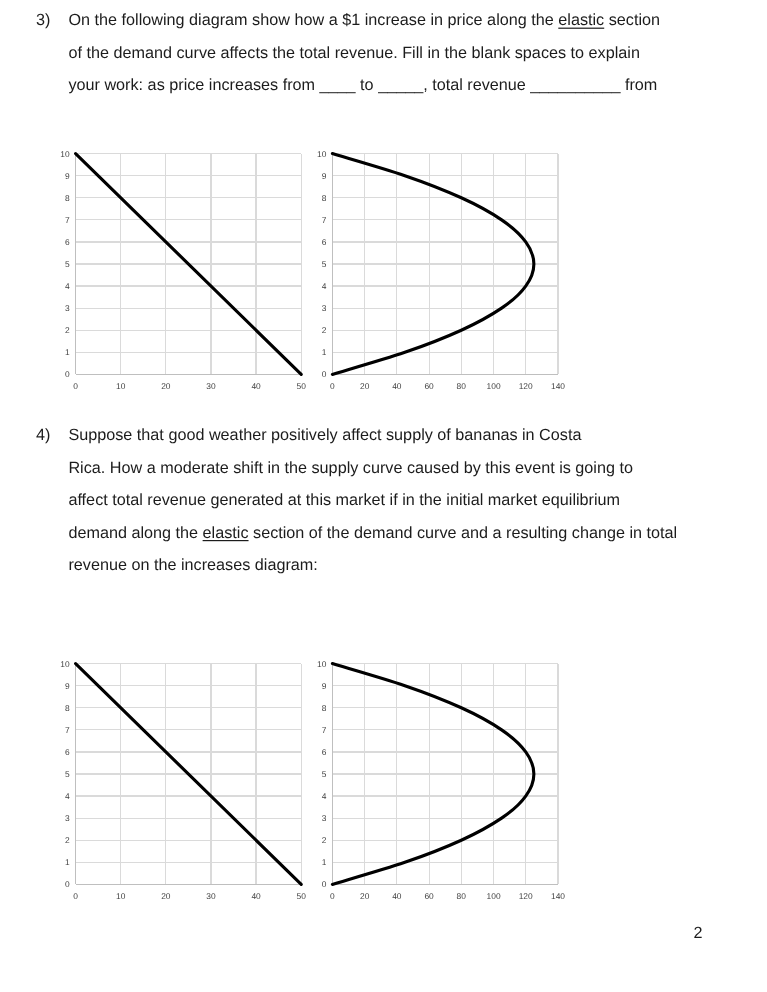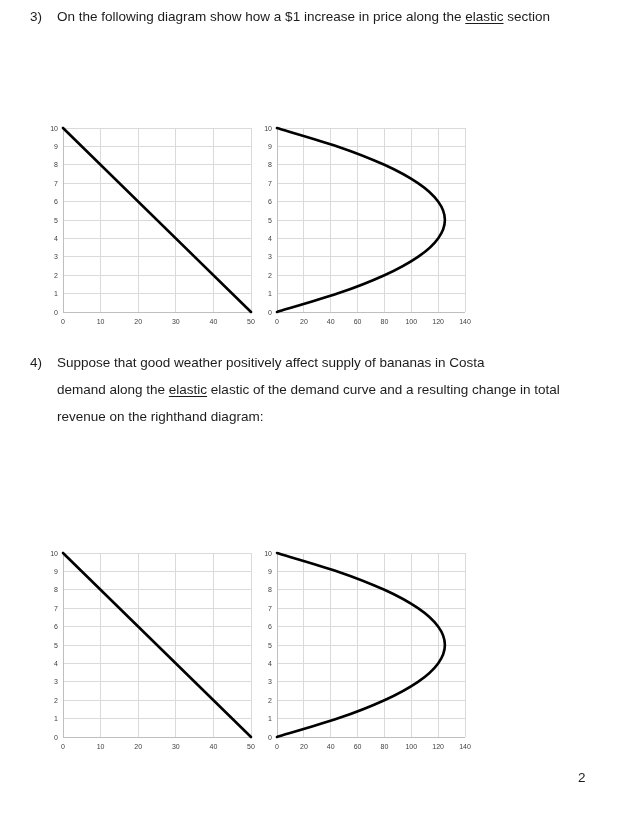--- a/index.html
+++ b/index.html
@@ -35,20 +35,22 @@
 </style>
 </head>
 <body>
 
 <div class="page">
 
   <section class="question q3">
     <span class="qnum">3)</span>
     <div class="qbody">
         <div class="line"><span>On the following diagram show how a $1 increase in price along the </span><span class="u">elastic</span><span> section</span></div>
+        <div class="line"><span>of the demand curve affects the total revenue. Fill in the blank spaces to explain</span></div>
+        <div class="line"><span>your work: as price increases from ____ to _____, total revenue __________ from</span></div>
       </div>
   </section>
 
   <svg id="chart0" class="chart" width="230" height="212">
       <line x1="26" y1="193.0" x2="214" y2="193.0" stroke="#bfbfbf" stroke-width="1" shape-rendering="crispEdges"></line>
       <line x1="26" y1="174.6" x2="214" y2="174.6" stroke="#dadada" stroke-width="1" shape-rendering="crispEdges"></line>
       <line x1="26" y1="156.2" x2="214" y2="156.2" stroke="#dadada" stroke-width="1" shape-rendering="crispEdges"></line>
       <line x1="26" y1="137.8" x2="214" y2="137.8" stroke="#dadada" stroke-width="1" shape-rendering="crispEdges"></line>
       <line x1="26" y1="119.4" x2="214" y2="119.4" stroke="#dadada" stroke-width="1" shape-rendering="crispEdges"></line>
       <line x1="26" y1="101.0" x2="214" y2="101.0" stroke="#dadada" stroke-width="1" shape-rendering="crispEdges"></line>
@@ -121,22 +123,24 @@
       <text class="tick" x="160.3" y="205" text-anchor="middle">100</text>
       <text class="tick" x="187.1" y="205" text-anchor="middle">120</text>
       <text class="tick" x="214.0" y="205" text-anchor="middle">140</text>
       <path d="M26.0 193.0 C36.1 189.9, 68.5 180.7, 86.4 174.6 C104.3 168.5, 120.0 162.3, 133.4 156.2 C146.9 150.1, 158.0 143.9, 167.0 137.8 C176.0 131.7, 182.7 125.5, 187.1 119.4 C191.6 113.3, 193.9 107.1, 193.9 101.0 C193.9 94.9, 191.6 88.7, 187.1 82.6 C182.7 76.5, 176.0 70.3, 167.0 64.2 C158.0 58.1, 146.9 51.9, 133.4 45.8 C120.0 39.7, 104.3 33.5, 86.4 27.4 C68.5 21.3, 36.1 12.1, 26.0 9.0" fill="none" stroke="#000000" stroke-width="2.6" stroke-linecap="round"></path>
     </svg>
 
   <section class="question q4">
     <span class="qnum">4)</span>
     <div class="qbody">
         <div class="line"><span>Suppose that good weather positively affect supply of bananas in Costa</span></div>
-        <div class="line"><span>demand along the </span><span class="u">elastic</span><span> elastic of the demand curve and a resulting change in total</span></div>
-        <div class="line"><span>revenue on the righthand diagram:</span></div>
+        <div class="line"><span>Rica. How a moderate shift in the supply curve caused by this event is going to</span></div>
+        <div class="line"><span>affect total revenue generated at this market if in the initial market equilibrium</span></div>
+        <div class="line"><span>demand along the </span><span class="u">elastic</span><span> section of the demand curve and a resulting change in total</span></div>
+        <div class="line"><span>revenue on the increases diagram:</span></div>
       </div>
   </section>
 
   <svg id="chart2" class="chart" width="230" height="212">
       <line x1="26" y1="193.0" x2="214" y2="193.0" stroke="#bfbfbf" stroke-width="1" shape-rendering="crispEdges"></line>
       <line x1="26" y1="174.6" x2="214" y2="174.6" stroke="#dadada" stroke-width="1" shape-rendering="crispEdges"></line>
       <line x1="26" y1="156.2" x2="214" y2="156.2" stroke="#dadada" stroke-width="1" shape-rendering="crispEdges"></line>
       <line x1="26" y1="137.8" x2="214" y2="137.8" stroke="#dadada" stroke-width="1" shape-rendering="crispEdges"></line>
       <line x1="26" y1="119.4" x2="214" y2="119.4" stroke="#dadada" stroke-width="1" shape-rendering="crispEdges"></line>
       <line x1="26" y1="101.0" x2="214" y2="101.0" stroke="#dadada" stroke-width="1" shape-rendering="crispEdges"></line>

